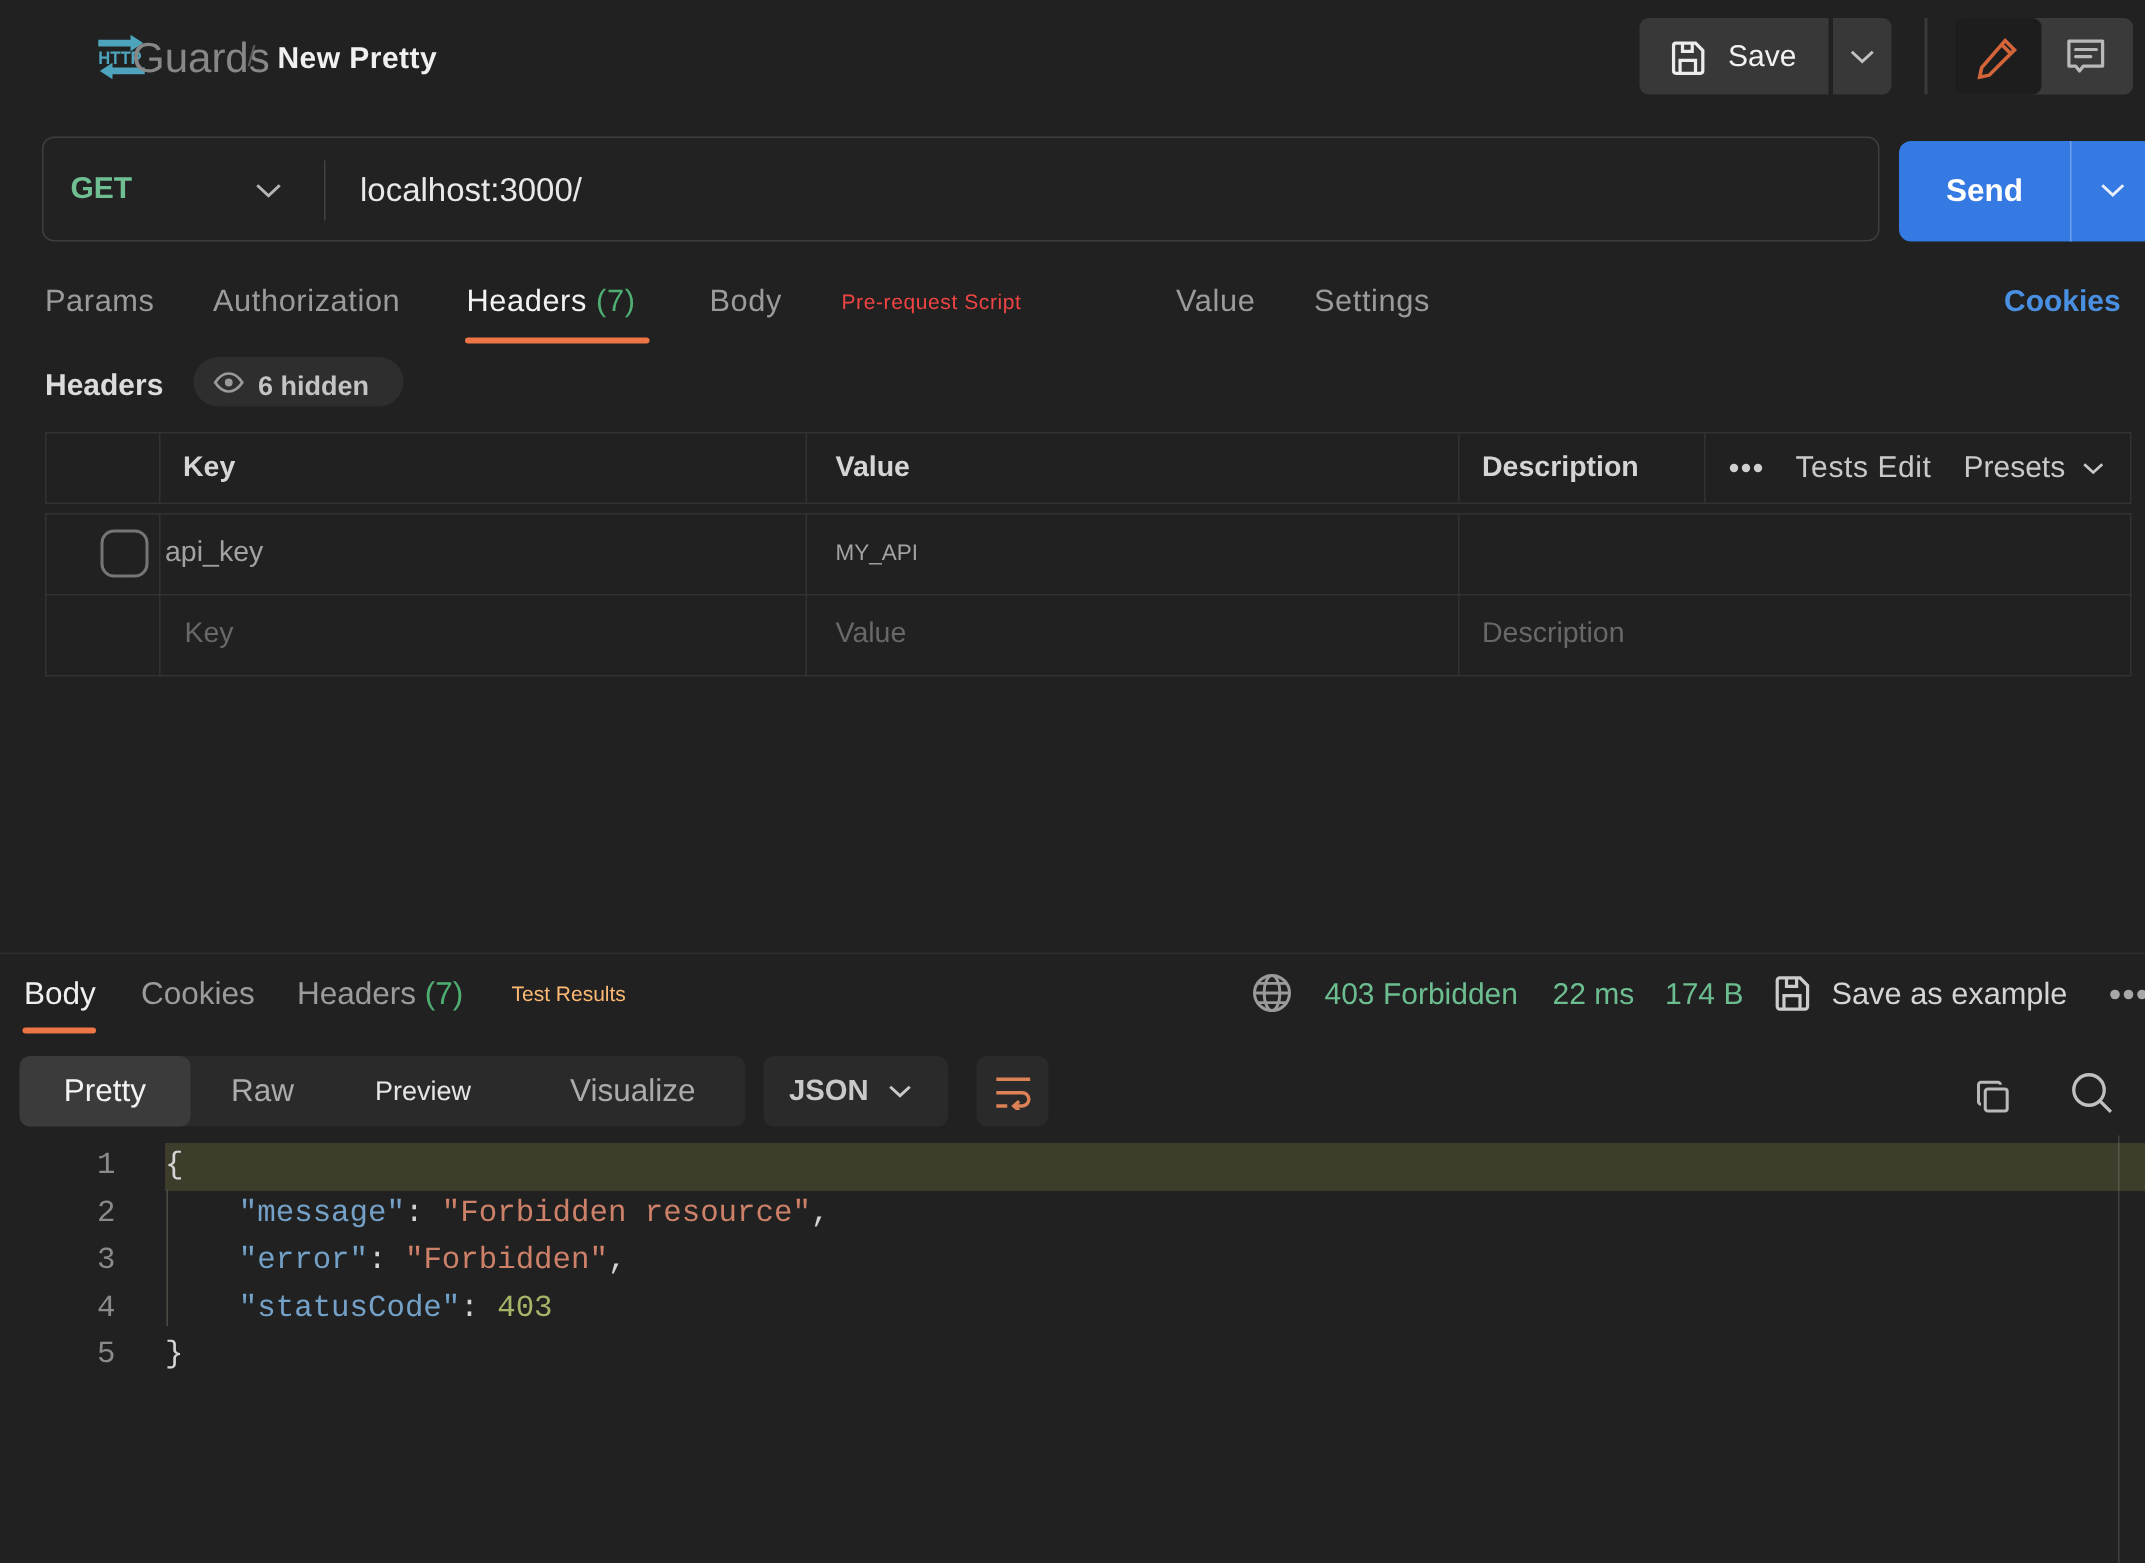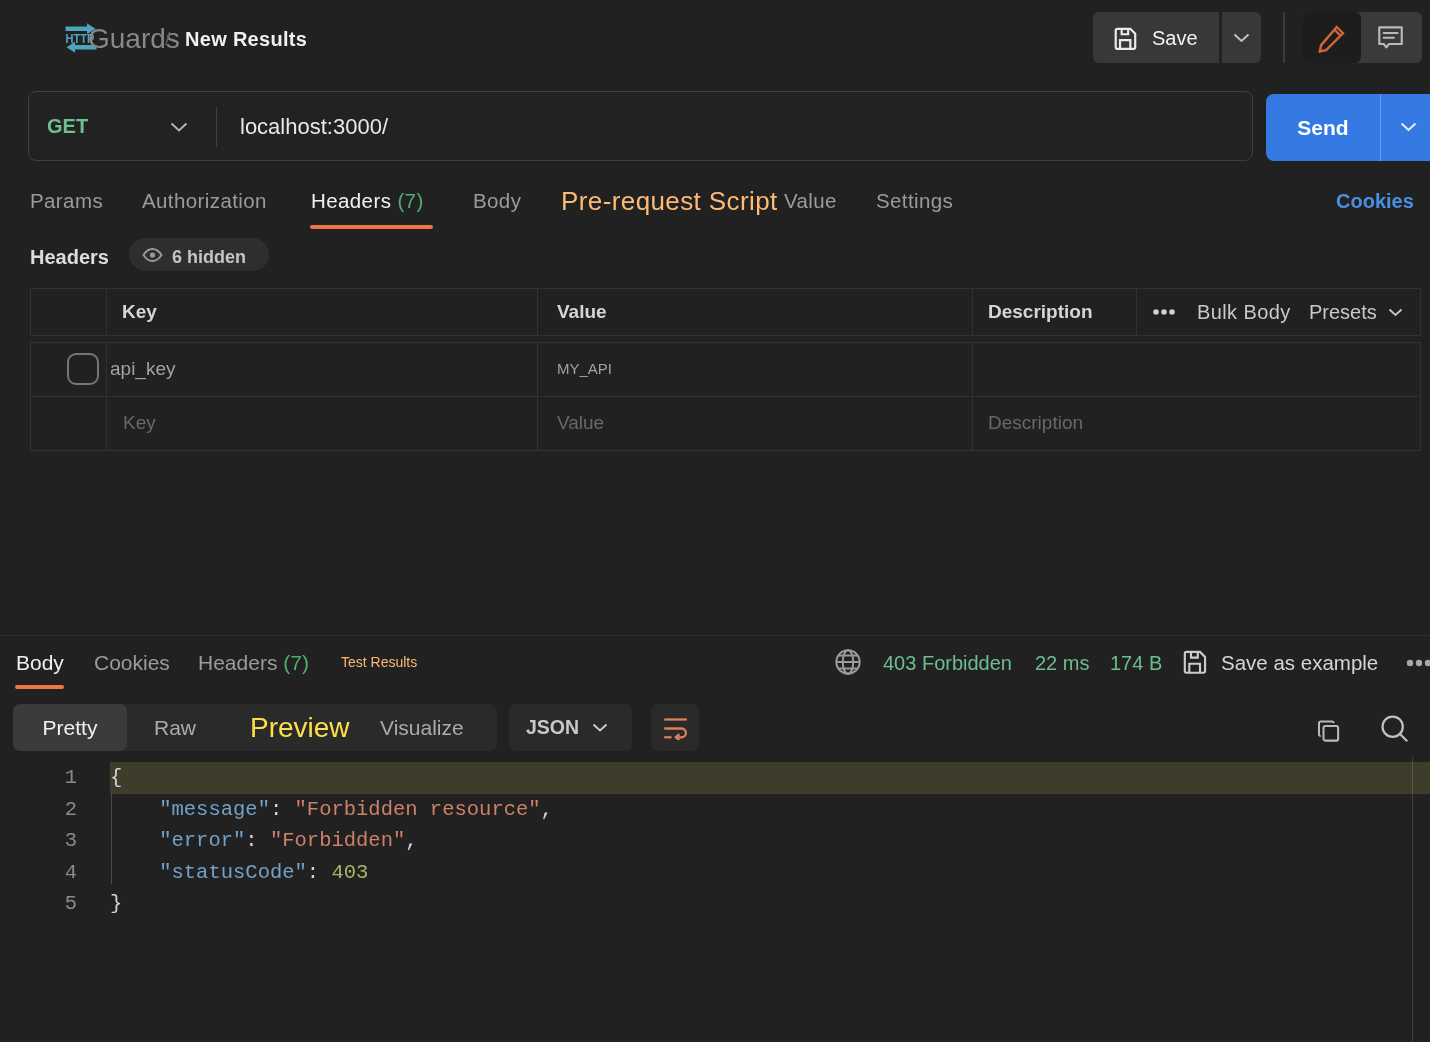--- a/index.html
+++ b/index.html
@@ -17,21 +17,21 @@
   <svg width="36" height="32" viewBox="0 0 36 32" fill="none">
     <path d="M2.5 4.5 h22.5 v4.5 H2.5 z" fill="#4da4bc"></path>
     <path d="M24 1.2 l8.5 5.5 -8.5 5.5 z" fill="#4da4bc"></path>
     <path d="M11 23 h22.5 v4.5 H11 z" fill="#4da4bc"></path>
     <path d="M12 30.8 l-8.5 -5.5 8.5 -5.5 z" fill="#4da4bc"></path>
     <text x="2.5" y="20.7" font-family="Liberation Sans" font-weight="bold" font-size="12" textLength="29" lengthAdjust="spacingAndGlyphs" fill="#4da4bc">HTTP</text>
   </svg>
 </div>
 <div class="t" style="left:88px; top:28px; font-size:28px; color:#878787; line-height:22px;">Guards</div>
 <div class="t" style="left:165px; top:28px; font-size:19px; color:#5e5e5e; line-height:22px;">/</div>
-<div class="t" style="left:185px; top:28px; font-size:20px; letter-spacing:0.3px; font-weight:600; color:#f0f0f0; line-height:22px;">New Results</div>
+<div class="t" style="left:185px; top:28px; font-size:20px; letter-spacing:0.3px; font-weight:600; color:#f0f0f0; line-height:22px;">New Pretty</div>
 
 <div class="abs" style="left:1093px; top:12px; width:126px; height:51px; background:#383838; border-radius:6px 0 0 6px;"></div>
 <div class="abs" style="left:1222px; top:12px; width:39px; height:51px; background:#383838; border-radius:0 6px 6px 0;"></div>
 <div class="t" style="left:1113px; top:25px;">
   <svg width="26" height="26" viewBox="0 0 24 24" fill="none" stroke="#ececec" stroke-width="2">
     <path d="M4 3.5 h12 l4.5 4.5 v12.5 a1.5 1.5 0 0 1 -1.5 1.5 h-15 a1.5 1.5 0 0 1 -1.5 -1.5 v-15.5 a1.5 1.5 0 0 1 1.5 -1.5 z"></path>
     <path d="M8 3.5 v5 h6 v-5"></path>
     <path d="M6.5 22 v-8 h9.5 v8"></path>
   </svg>
 </div>
@@ -73,21 +73,21 @@
 <div class="t" style="left:1400px; top:122px;">
   <svg width="17" height="10" viewBox="0 0 17 10" fill="none" stroke="#e8eefc" stroke-width="2">
       <path d="M1.5 1.5 L8.5 8 L15.5 1.5"></path>
     </svg>
 </div>
 
 <div class="t" style="left:30px; top:190px; font-size:20.5px; letter-spacing:0.4px; color:#9b9b9b; line-height:22px;">Params</div>
 <div class="t" style="left:142px; top:190px; font-size:20.5px; letter-spacing:0.4px; color:#9b9b9b; line-height:22px;">Authorization</div>
 <div class="t" style="left:311px; top:190px; font-size:20.5px; letter-spacing:0.4px; font-weight:500; color:#f2f2f2; line-height:22px;">Headers <span style="font-weight:400; color:#4fae71;">(7)</span></div>
 <div class="t" style="left:473px; top:190px; font-size:20.5px; letter-spacing:0.4px; color:#9b9b9b; line-height:22px;">Body</div>
-<div class="t" style="left:561px; top:190px; font-size:26px; letter-spacing:0.4px; color:#fdba74; line-height:22px;">Pre-request Script</div>
+<div class="t" style="left:561px; top:190px; font-size:14px; letter-spacing:0.4px; color:#ef4444; line-height:22px;">Pre-request Script</div>
 <div class="t" style="left:784px; top:190px; font-size:20.5px; letter-spacing:0.4px; color:#9b9b9b; line-height:22px;">Value</div>
 <div class="t" style="left:876px; top:190px; font-size:20.5px; letter-spacing:0.4px; color:#9b9b9b; line-height:22px;">Settings</div>
 <div class="t" style="left:1336px; top:190px; font-size:20px; font-weight:600; color:#4a90e2; line-height:22px;">Cookies</div>
 <div class="abs" style="left:310px; top:225px; width:123px; height:4px; background:#ee7646; border-radius:2px;"></div>
 
 <div class="t" style="left:30px; top:246px; font-size:20px; font-weight:700; color:#dcdcdc; line-height:22px;">Headers</div>
 <div class="abs" style="left:129px; top:238px; width:140px; height:33px; background:#2e2e2e; border-radius:17px;"></div>
 <div class="t" style="left:142px; top:248px;">
   <svg width="21" height="14" viewBox="0 0 21 14" fill="none" stroke="#9a9a9a" stroke-width="1.8">
     <path d="M1.5 7 C4.5 2.2 7.5 1 10.5 1 C13.5 1 16.5 2.2 19.5 7 C16.5 11.8 13.5 13 10.5 13 C7.5 13 4.5 11.8 1.5 7 Z"></path>
@@ -104,21 +104,21 @@
 <div class="t" style="left:122px; top:301px; font-size:19px; font-weight:700; color:#d5d5d5; line-height:22px;">Key</div>
 <div class="t" style="left:557px; top:301px; font-size:19px; font-weight:700; color:#d5d5d5; line-height:22px;">Value</div>
 <div class="t" style="left:988px; top:301px; font-size:19px; font-weight:700; color:#d5d5d5; line-height:22px;">Description</div>
 <div class="t" style="left:1152px; top:308px;">
   <svg width="24" height="8" viewBox="0 0 24 8">
       <circle cx="4" cy="4" r="2.8" fill="#cfcfcf"></circle>
       <circle cx="12" cy="4" r="2.8" fill="#cfcfcf"></circle>
       <circle cx="20" cy="4" r="2.8" fill="#cfcfcf"></circle>
     </svg>
 </div>
-<div class="t" style="left:1197px; top:301px; font-size:20px; letter-spacing:0.4px; color:#c9c9c9; line-height:22px;">Bulk Body</div>
+<div class="t" style="left:1197px; top:301px; font-size:20px; letter-spacing:0.4px; color:#c9c9c9; line-height:22px;">Tests Edit</div>
 <div class="t" style="left:1309px; top:301px; font-size:20px; color:#c9c9c9; line-height:22px;">Presets</div>
 <div class="t" style="left:1388px; top:308px;">
   <svg width="15" height="9" viewBox="0 0 15 9" fill="none" stroke="#c9c9c9" stroke-width="1.8">
       <path d="M1.5 1.5 L7.5 7 L13.5 1.5"></path>
     </svg>
 </div>
 
 <div class="abs" style="left:30px; top:342px; width:1391px; height:109px; border:1px solid #323232;"></div>
 <div class="abs" style="left:30px; top:396px; width:1391px; height:1px; background:#323232;"></div>
 <div class="abs" style="left:106px; top:342px; width:1px; height:109px; background:#323232;"></div>
@@ -162,21 +162,21 @@
       <circle cx="4" cy="4" r="3.2" fill="#a8a8a8"></circle>
       <circle cx="13" cy="4" r="3.2" fill="#a8a8a8"></circle>
       <circle cx="22" cy="4" r="3.2" fill="#a8a8a8"></circle>
     </svg>
 </div>
 
 <div class="abs" style="left:13px; top:704px; width:484px; height:47px; background:#2a2a2a; border-radius:7px;"></div>
 <div class="abs" style="left:13px; top:704px; width:114px; height:47px; background:#3b3b3b; border-radius:7px;"></div>
 <div class="t" style="left:13px; top:716px; width:114px; text-align:center; font-size:21px; color:#f2f2f2; line-height:23px;">Pretty</div>
 <div class="t" style="left:154px; top:716px; font-size:21px; color:#ababab; line-height:23px;">Raw</div>
-<div class="t" style="left:250px; top:716px; font-size:28px; color:#fde047; line-height:23px;text-align:center;">Preview</div>
+<div class="t" style="left:250px; top:716px; font-size:18px; color:#e5e5e5; line-height:23px;text-align:center;">Preview</div>
 <div class="t" style="left:380px; top:716px; font-size:21px; color:#ababab; line-height:23px;">Visualize</div>
 <div class="abs" style="left:509px; top:704px; width:123px; height:47px; background:#2a2a2a; border-radius:7px;"></div>
 <div class="t" style="left:526px; top:716px; font-size:19.5px; font-weight:600; color:#c9c9c9; line-height:23px;">JSON</div>
 <div class="t" style="left:592px; top:723px;">
   <svg width="16" height="10" viewBox="0 0 16 10" fill="none" stroke="#c9c9c9" stroke-width="2">
       <path d="M1.5 1.5 L8 7.5 L14.5 1.5"></path>
     </svg>
 </div>
 <div class="abs" style="left:651px; top:704px; width:48px; height:47px; background:#2a2a2a; border-radius:7px;"></div>
 <div class="t" style="left:663px; top:716px;">

